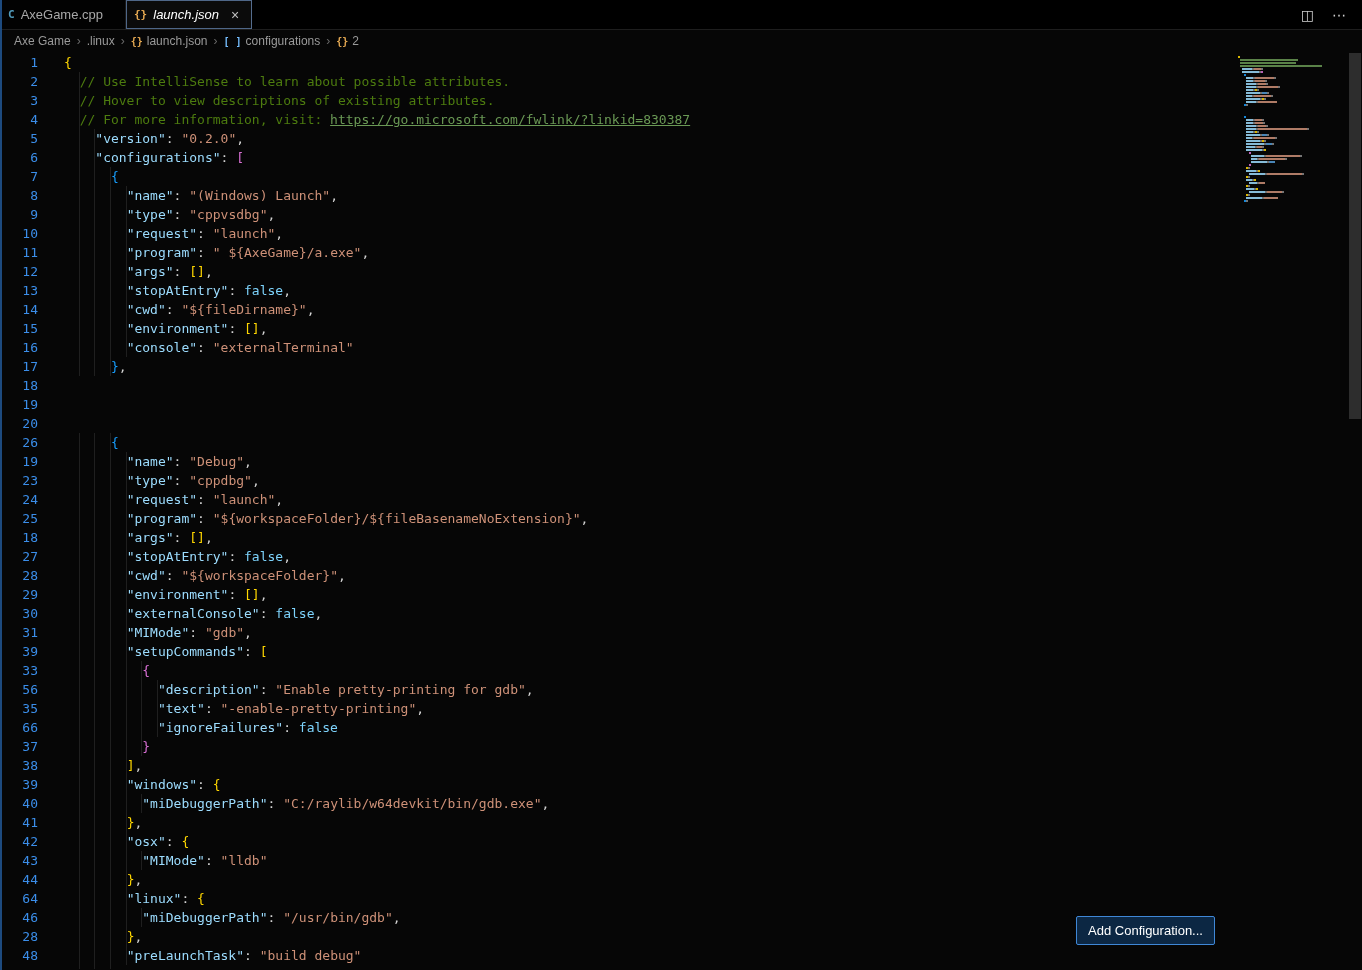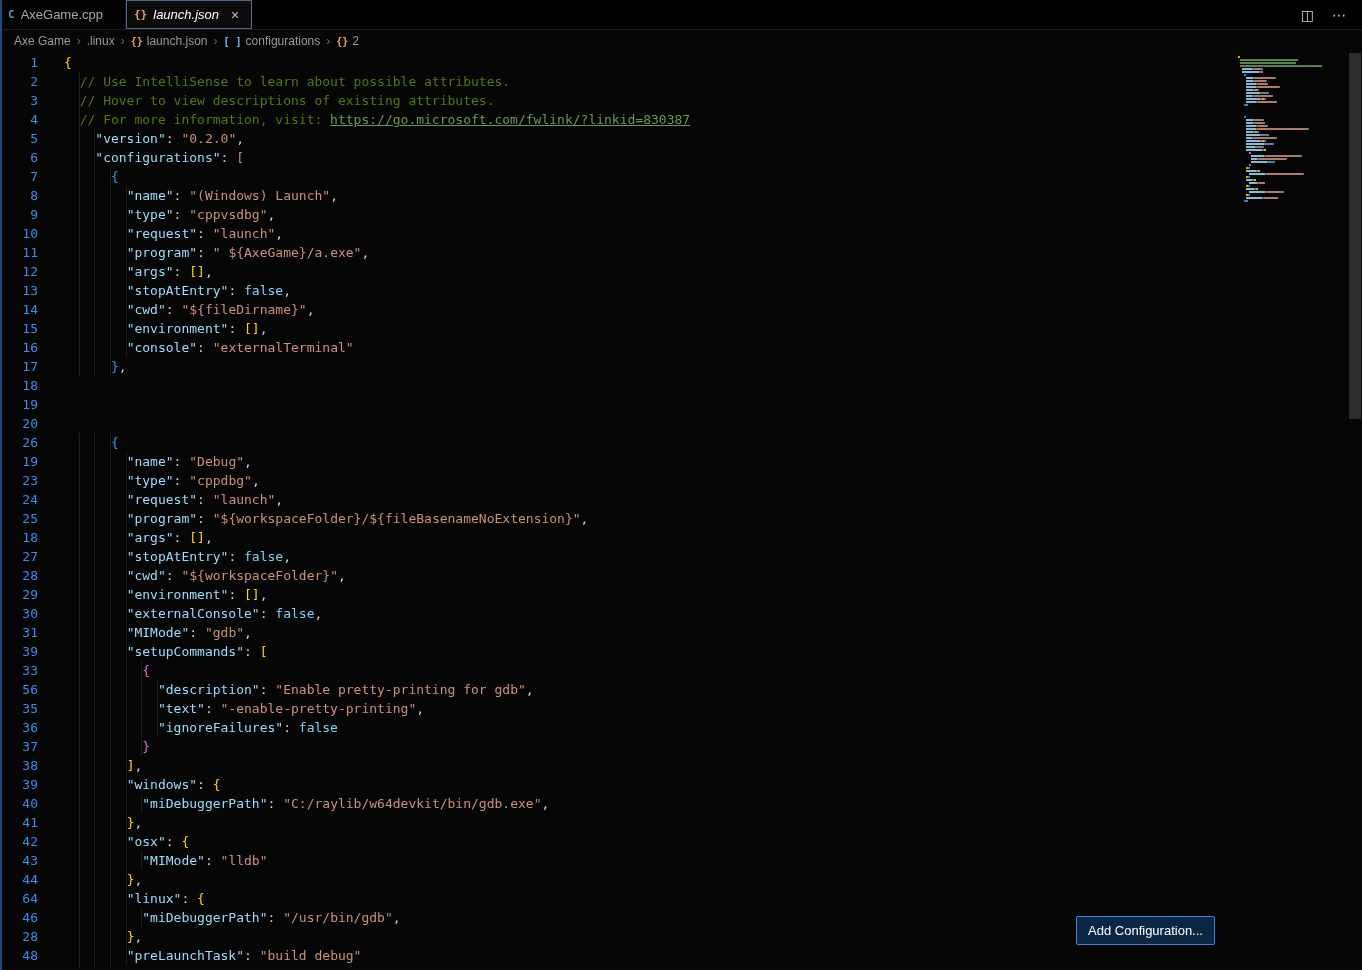--- a/index.html
+++ b/index.html
@@ -121,21 +121,21 @@
         <div class="ln">18</div>
         <div class="ln">27</div>
         <div class="ln">28</div>
         <div class="ln">29</div>
         <div class="ln">30</div>
         <div class="ln">31</div>
         <div class="ln">39</div>
         <div class="ln">33</div>
         <div class="ln">56</div>
         <div class="ln">35</div>
-        <div class="ln">36</div>
+        <div class="ln">66</div>
         <div class="ln">37</div>
         <div class="ln">38</div>
         <div class="ln">39</div>
         <div class="ln">40</div>
         <div class="ln">41</div>
         <div class="ln">42</div>
         <div class="ln">43</div>
         <div class="ln">44</div>
         <div class="ln">64</div>
         <div class="ln">46</div>

